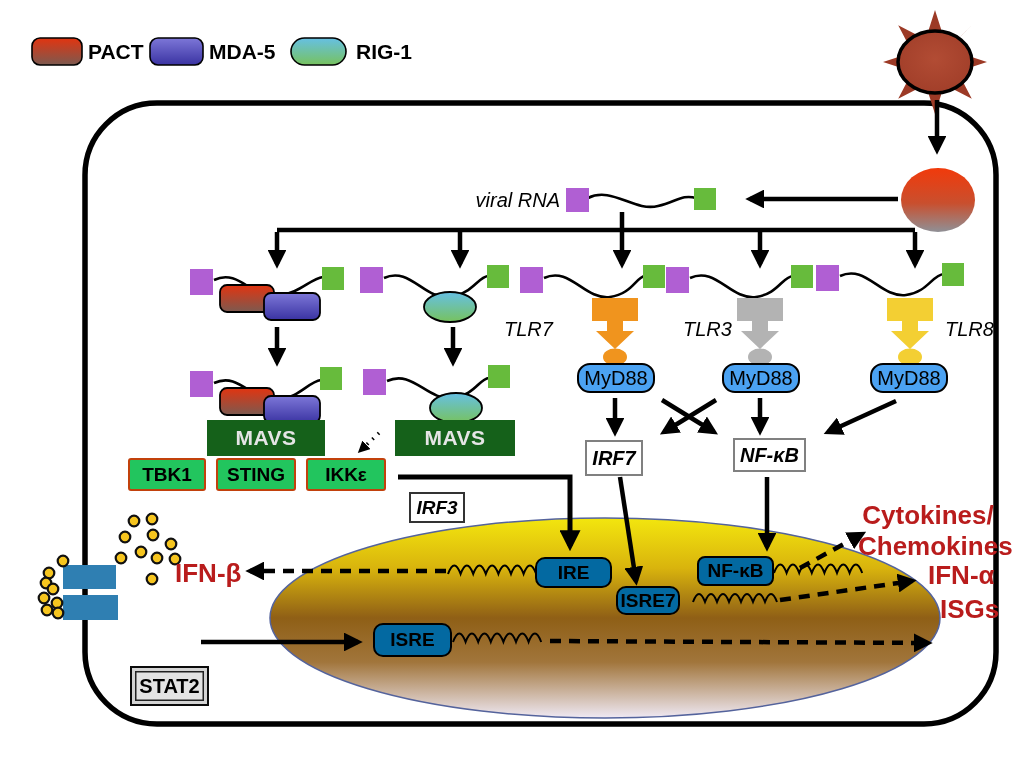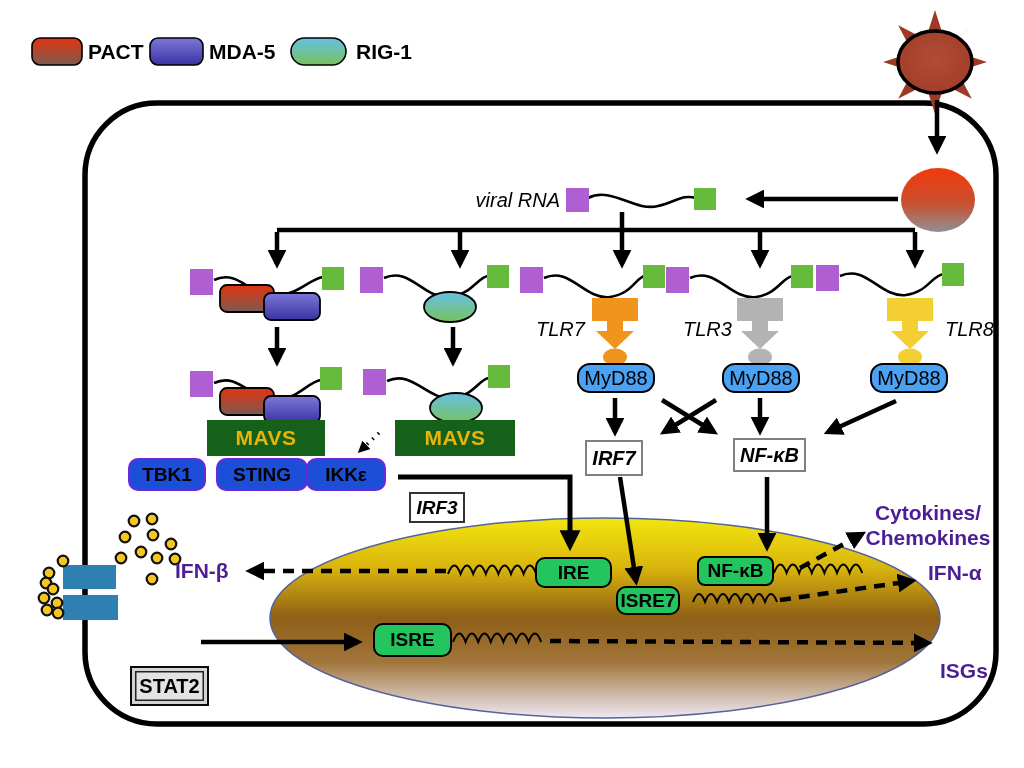--- a/index.html
+++ b/index.html
@@ -5,28 +5,28 @@
   html,body{margin:0;padding:0;background:#fff}
   #stage{position:relative;width:1024px;height:768px;background:#ffffff;overflow:hidden;
          font-family:"Liberation Sans",sans-serif;color:#000}
   #art{position:absolute;left:0;top:0}
   .lbl{position:absolute;white-space:nowrap;line-height:1.2}
   .it{font-style:italic}
   .b{font-weight:bold}
   .box{position:absolute;display:flex;align-items:center;justify-content:center;
        box-sizing:border-box;font-weight:bold;white-space:nowrap;background:#fff}
   .myd88{background:#4ba2f2;border:2px solid #000;border-radius:13px;font-weight:normal;font-size:20px}
-  .mavs{background:#15611a;color:#eab308;border:none;font-size:21px;letter-spacing:.5px}
-  .kin{background:#1d4ed8;border:2px solid #6d28d9;border-radius:10px;font-size:19px}
+  .mavs{background:#15611a;color:#e5e5e5;border:none;font-size:21px;letter-spacing:.5px}
+  .kin{background:#22c55e;border:2px solid #c2410c;border-radius:3px;font-size:19px}
   .tf{background:#fff;border:2px solid #808080;font-style:italic;font-size:20px}
   .tf3{border-color:#333}
-  .site{background:#22c55e;border:2px solid #000;border-radius:10px;font-size:19px}
+  .site{background:#0369a1;border:2px solid #000;border-radius:10px;font-size:19px}
   .stat{background:#e3e3e3;border:2px solid #0a0a0a;
         box-shadow:inset 0 0 0 3px #d3d3d3, inset 0 0 0 4.5px #222;font-size:20px}
-  .purple{color:#4c1d95;font-weight:bold;font-size:21px}
+  .purple{color:#b91c1c;font-weight:bold;font-size:26px}
   .sqp{fill:#b05fd3}.sqg{fill:#67bb3c}
   .strand{stroke:#000;stroke-width:2.6;fill:none}
   .squig{stroke:#000;stroke-width:2;fill:none}
   .arr{stroke:#000;stroke-width:4.5;fill:none}
   .arrT{stroke:#000;stroke-width:5;fill:none}
   .dash{stroke:#000;stroke-width:4.5;fill:none;stroke-dasharray:11 8}
   .dot{stroke:#111;stroke-width:2.2}
 </style>
 </head>
 <body>
@@ -224,47 +224,47 @@
     <line class="dash" x1="550" y1="641" x2="928" y2="643" marker-end="url(#ah)"></line>
   </g>
 </svg>
 
 <div class="lbl b" style="left:88px;top:39px;font-size:21px">PACT</div>
 <div class="lbl b" style="left:209px;top:39px;font-size:21px">MDA-5</div>
 <div class="lbl b" style="left:356px;top:39px;font-size:21px">RIG-1</div>
 
 <div class="lbl it" style="left:455px;top:188px;width:105px;text-align:right;font-size:20px">viral RNA</div>
 
-<div class="lbl it" style="left:536px;top:317px;font-size:20px">TLR7</div>
+<div class="lbl it" style="left:504px;top:317px;font-size:20px">TLR7</div>
 <div class="lbl it" style="left:683px;top:317px;font-size:20px">TLR3</div>
 <div class="lbl it" style="left:945px;top:317px;font-size:20px">TLR8</div>
 
 <div class="box myd88" style="left:577px;top:363px;width:78px;height:30px">MyD88</div>
 <div class="box myd88" style="left:722px;top:363px;width:78px;height:30px">MyD88</div>
 <div class="box myd88" style="left:870px;top:363px;width:78px;height:30px">MyD88</div>
 
 <div class="box mavs" style="left:207px;top:420px;width:118px;height:36px">MAVS</div>
 <div class="box mavs" style="left:395px;top:420px;width:120px;height:36px">MAVS</div>
 
 <div class="box kin" style="left:128px;top:458px;width:78px;height:33px">TBK1</div>
-<div class="box kin" style="left:216px;top:458px;width:92px;height:33px">STING</div>
+<div class="box kin" style="left:216px;top:458px;width:80px;height:33px">STING</div>
 <div class="box kin" style="left:306px;top:458px;width:80px;height:33px">IKKε</div>
 
 <div class="box tf tf3" style="left:409px;top:492px;width:56px;height:31px;font-size:19px">IRF3</div>
 <div class="box tf" style="left:585px;top:440px;width:58px;height:36px">IRF7</div>
 <div class="box tf" style="left:733px;top:438px;width:73px;height:34px">NF-κB</div>
 
 <div class="box site" style="left:535px;top:557px;width:77px;height:31px">IRE</div>
 <div class="box site" style="left:697px;top:556px;width:77px;height:30px;border-radius:8px">NF-κB</div>
 <div class="box site" style="left:616px;top:586px;width:64px;height:29px">ISRE7</div>
 <div class="box site" style="left:373px;top:623px;width:79px;height:34px">ISRE</div>
 
 <div class="box stat" style="left:130px;top:666px;width:79px;height:40px">STAT2</div>
 
 <div class="lbl purple" style="left:175px;top:558px">IFN-β</div>
 <div class="lbl purple" style="left:858px;top:500px;width:140px;text-align:center">
   <div>Cytokines/</div>
   <div>Chemokines</div>
 </div>
 <div class="lbl purple" style="left:928px;top:560px">IFN-α</div>
-<div class="lbl purple" style="left:940px;top:658px">ISGs</div>
+<div class="lbl purple" style="left:940px;top:594px">ISGs</div>
 
 </div>
 
 </body></html>

